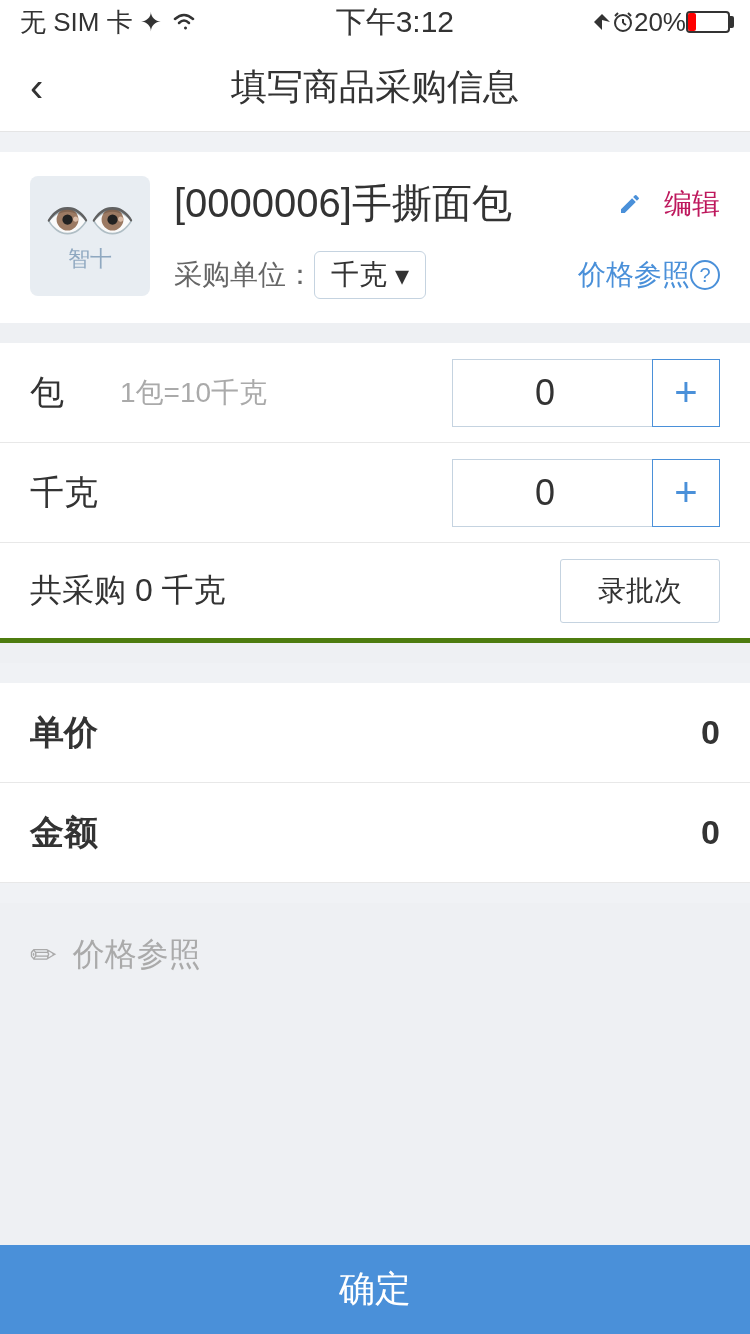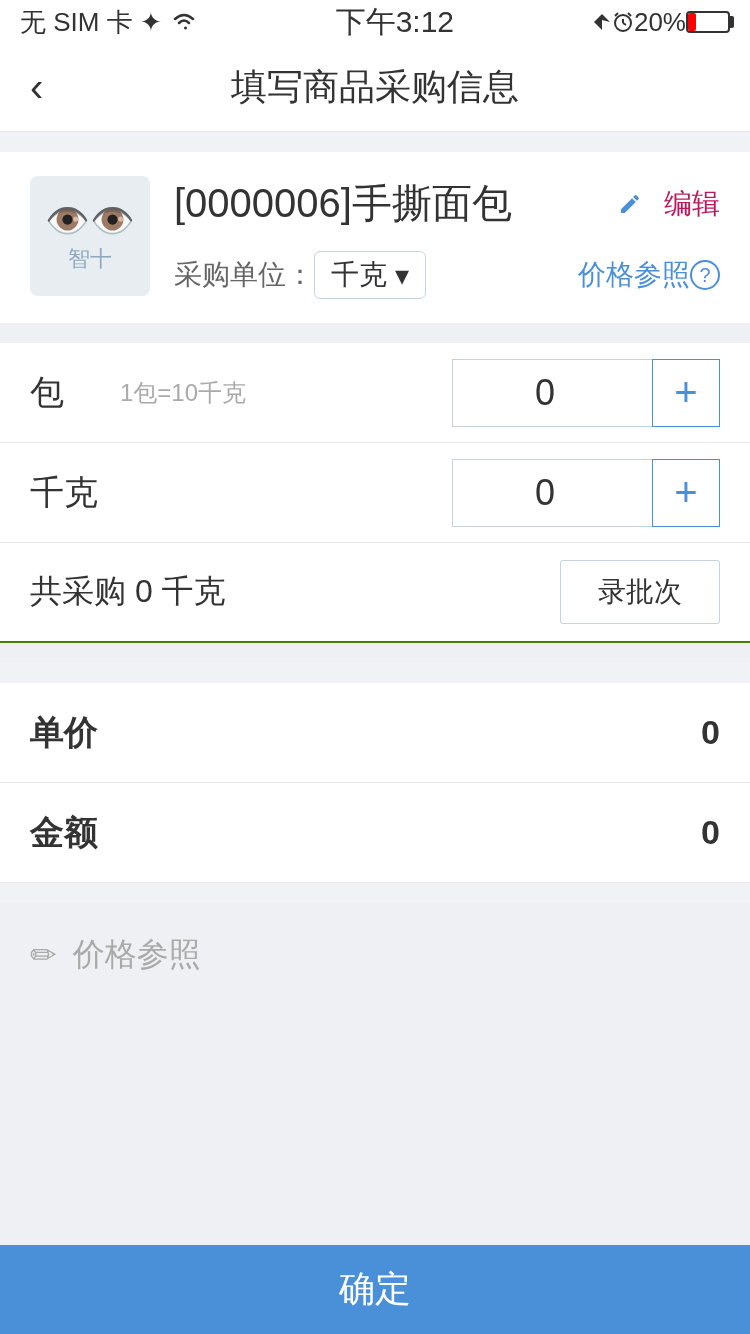--- a/index.html
+++ b/index.html
@@ -200,21 +200,21 @@
       padding: 0 30px;
       height: 100px;
       border-bottom: 1px solid #e8e8e8;
     }
     .input-label {
       font-size: 34px;
       color: #333;
       min-width: 80px;
     }
     .input-sublabel {
-      font-size: 24px;
+      font-size: 28px;
       color: #aaa;
       margin-left: 10px;
       flex: 1;
     }
     .input-field-wrapper {
       display: flex;
       align-items: center;
       gap: 0;
       margin-left: auto;
     }
@@ -243,21 +243,21 @@
     }
 
     
     .summary-row {
       display: flex;
       align-items: center;
       justify-content: space-between;
       padding: 0 30px;
       height: 100px;
       background: #fff;
-      border-bottom: 2px solid #4d7c0f;
+      border-bottom: 5px solid #4d7c0f;
     }
     .summary-text {
       font-size: 32px;
       color: #333;
     }
     .batch-btn {
       width: 160px;
       height: 64px;
       border: 1px solid #c5d3e0;
       background: #fff;

